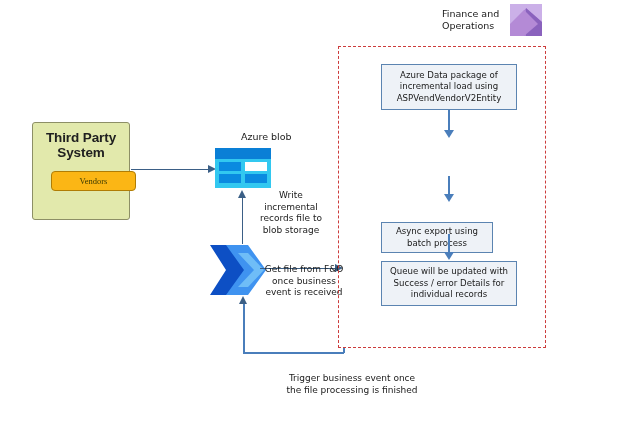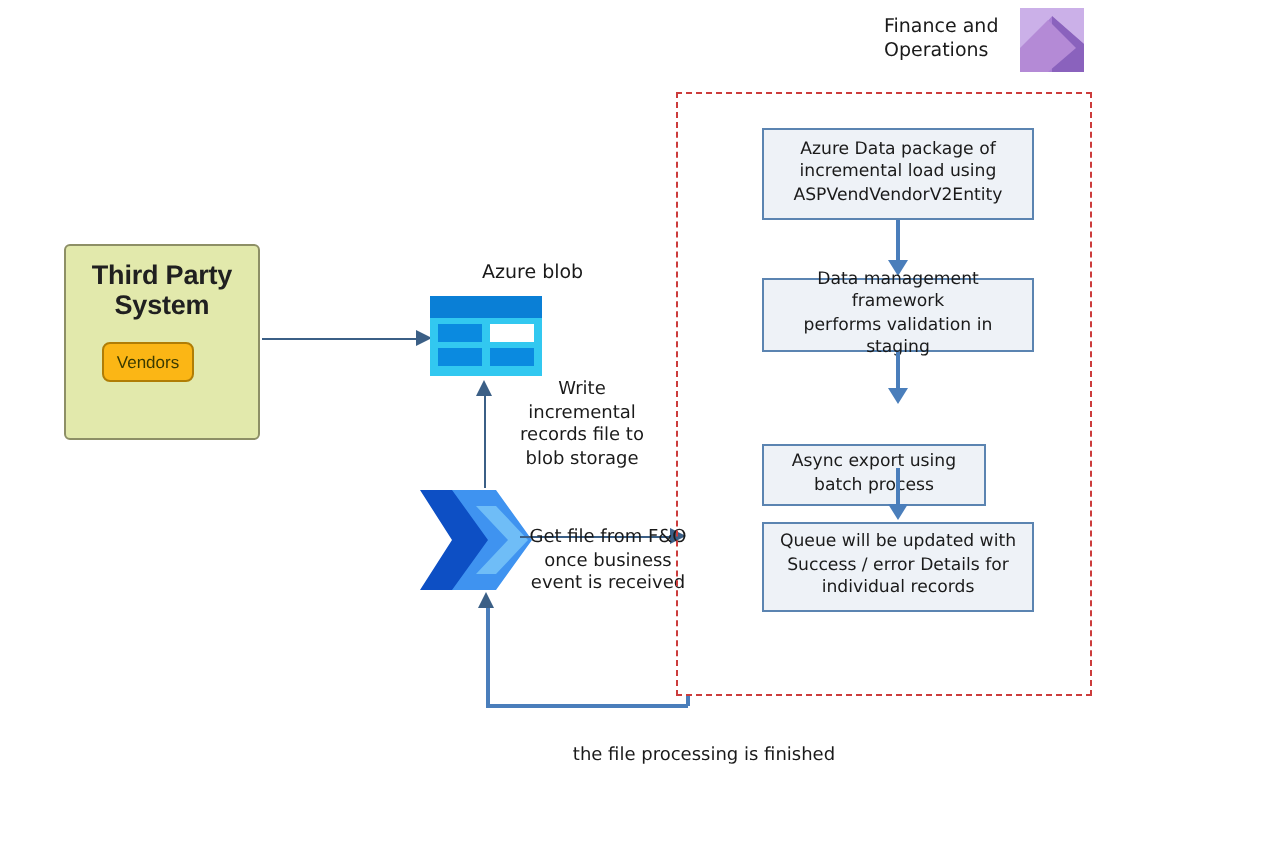--- a/index.html
+++ b/index.html
@@ -33,27 +33,27 @@
     text-align: center;
     font-family: "Liberation Sans", sans-serif;
     font-weight: bold;
     font-size: 13.5px;
     line-height: 15px;
     color: #202020;
     letter-spacing: -0.1px;
   }
   #vendors-button {
     position: absolute;
-    left: 18px; top: 48px; width: 46px; height: 20px;
+    left: 18px; top: 48px; width: 85px; height: 20px;
     background: #fbb615;
     border: 1.4px solid #b07d05;
     border-radius: 4px;
     box-sizing: border-box;
     display: flex; align-items: center; justify-content: center;
-    font-family: Liberation Sans, sans-serif;
+    font-family: Liberation Serif, serif;
     font-size: 8.5px;
     color: #3b3b00;
   }
 
   
   #azure-blob-icon {
     left: 215px; top: 148px; width: 56px; height: 40px;
   }
   #azure-blob-label {
     left: 241px; top: 131px; width: 100px;
@@ -235,26 +235,20 @@
     <div>
       <div>Azure Data package of</div>
       <div>incremental load using</div>
       <div>ASPVendVendorV2Entity</div>
     </div>
   </div>
 
   <div class="abs line-v" style="left:448px; top:110px; height:22px;"></div>
   <div class="abs arrow-down" style="left:444px; top:130px;"></div>
 
-  <div class="abs process-box" id="box-dmf">
-    <div>
-      <div>Data management framework</div>
-      <div>performs validation in staging</div>
-    </div>
-  </div>
 
   <div class="abs line-v" style="left:448px; top:176px; height:20px;"></div>
   <div class="abs arrow-down" style="left:444px; top:194px;"></div>
 
   <div class="abs process-box" id="box-async-export">
     <div>
       <div>Async export using batch process</div>
     </div>
   </div>
 
@@ -268,16 +262,17 @@
       <div>individual  records</div>
     </div>
   </div>
 
   <div class="abs" id="loop-riser"></div>
   <div class="abs" id="loop-bottom"></div>
   <div class="abs" id="loop-corner"></div>
   <div class="abs arrow-up" style="left:239px; top:296px;"></div>
 
   <div class="abs annotation" id="label-trigger">
+    <div>Trigger business event once</div>
     <div>the file processing is finished</div>
   </div>
 
 </div>
 
 </body></html>

